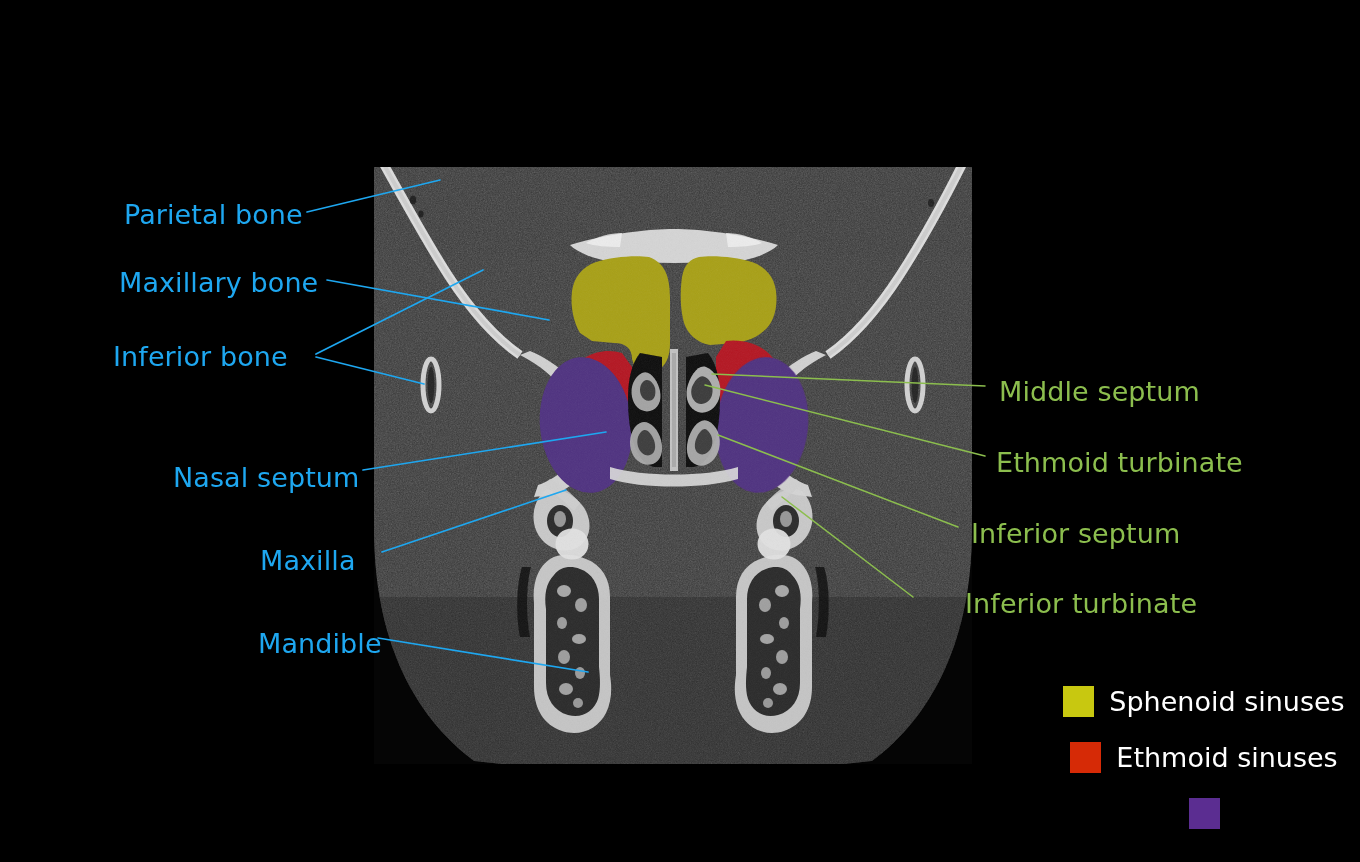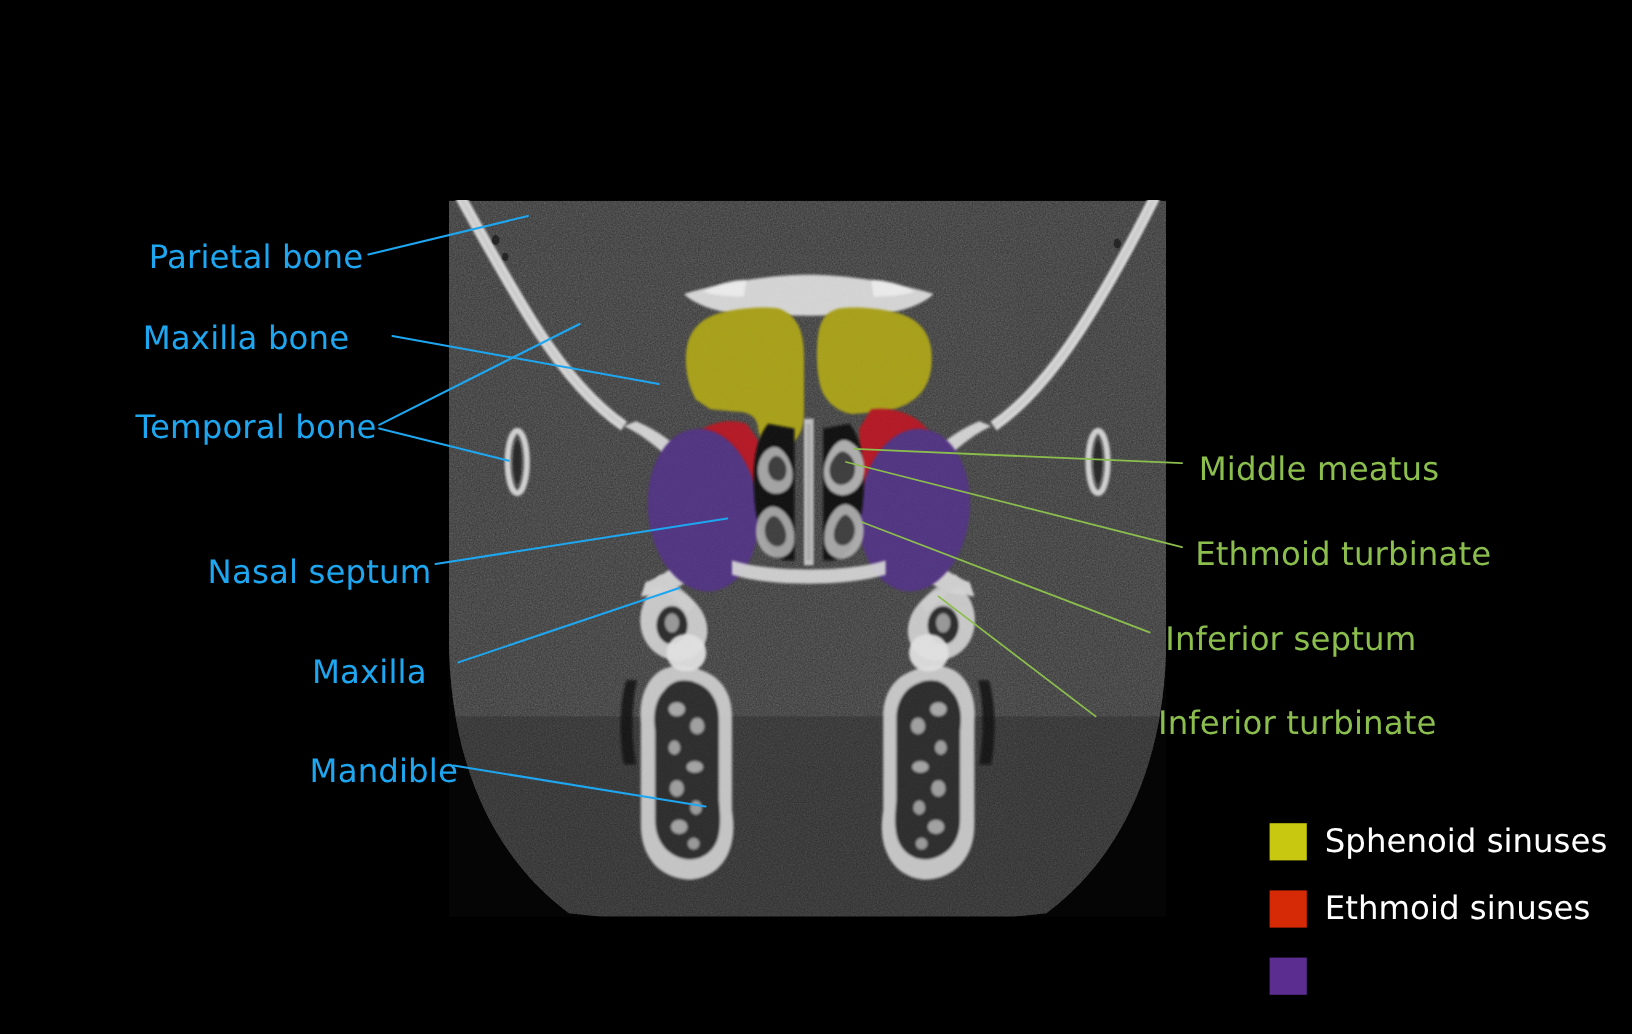--- a/index.html
+++ b/index.html
@@ -57,20 +57,21 @@
   #legend {
     position: absolute;
     left: 1058px;
     top: 673px;
     width: 292px;
   }
   .legend-row {
     display: flex;
     align-items: center;
     height: 56px;
+    justify-content: center;
   }
   .legend-swatch {
     width: 31px;
     height: 31px;
     flex: 0 0 31px;
   }
   .legend-text {
     margin-left: 15px;
     color: #FFFFFF;
     font-size: 27px;
@@ -322,27 +323,27 @@
       </g>
     <g id="leaders-right" stroke="#8CBE4E" stroke-width="1.5" fill="none">
         <polyline points="985,386 712,374" stroke-linecap="round"></polyline>
         <polyline points="985,456 705,385" stroke-linecap="round"></polyline>
         <polyline points="958,527 718,435" stroke-linecap="round"></polyline>
         <polyline points="913,597 782,497" stroke-linecap="round"></polyline>
       </g>
   </svg>
 
   <div class="label label-left" style="left:124px; top:201px;">Parietal bone</div>
-  <div class="label label-left" style="left:119px; top:269px;">Maxilla bone</div>
-  <div class="label label-left" style="left:113px; top:343px;">Temporal bone</div>
+  <div class="label label-left" style="left:119px; top:269px;">Maxillary bone</div>
+  <div class="label label-left" style="left:113px; top:343px;">Inferior bone</div>
   <div class="label label-left" style="left:173px; top:464px;">Nasal septum</div>
   <div class="label label-left" style="left:260px; top:547px;">Maxilla</div>
   <div class="label label-left" style="left:258px; top:630px;text-align:right;">Mandible</div>
 
-  <div class="label label-right" style="left:999px; top:378px;">Middle meatus</div>
+  <div class="label label-right" style="left:999px; top:378px;">Middle septum</div>
   <div class="label label-right" style="left:996px; top:449px;">Ethmoid turbinate</div>
   <div class="label label-right" style="left:971px; top:520px;">Inferior septum</div>
   <div class="label label-right" style="left:925px; top:590px;margin-left:40px;">Inferior turbinate</div>
 
   <div id="legend">
     <div class="legend-row">
       <div class="legend-swatch" style="background: rgb(200, 200, 16);"></div>
       <div class="legend-text">Sphenoid sinuses</div>
     </div>
     <div class="legend-row">

